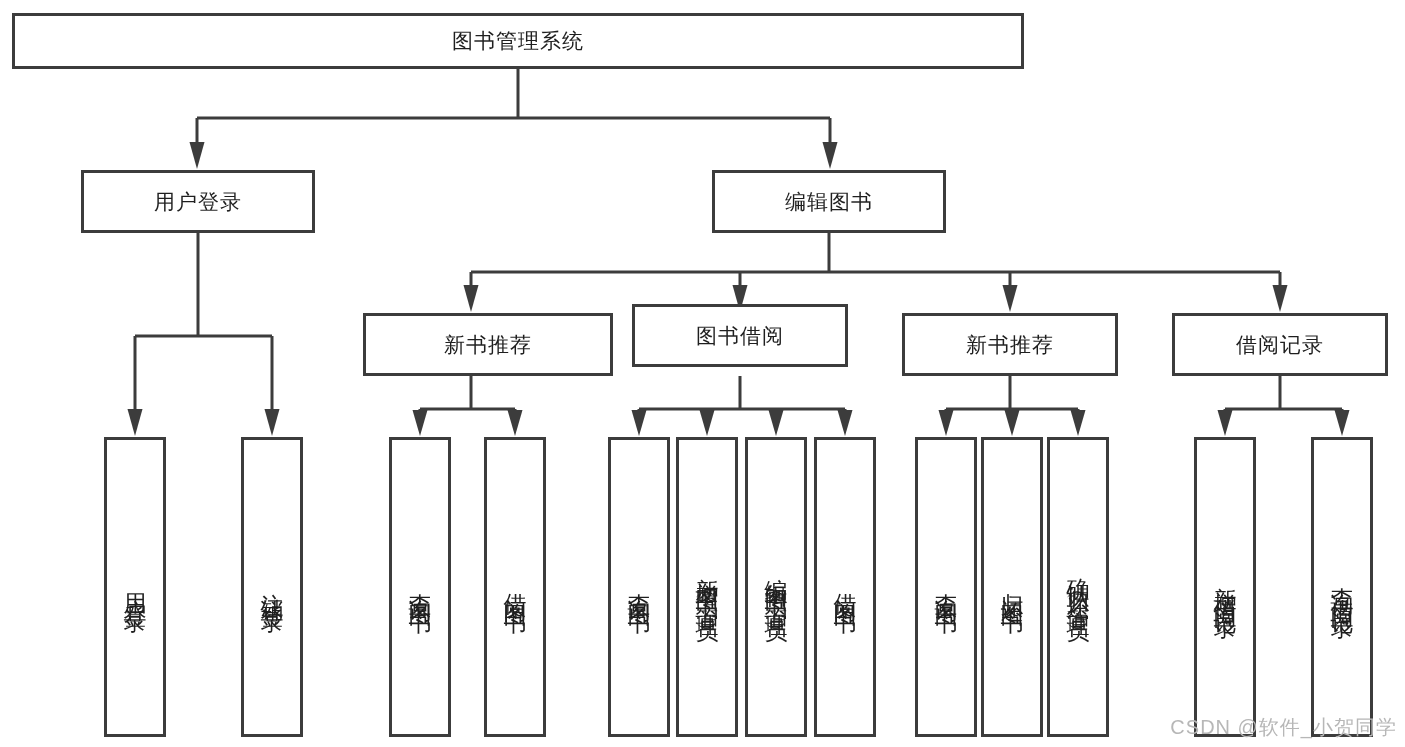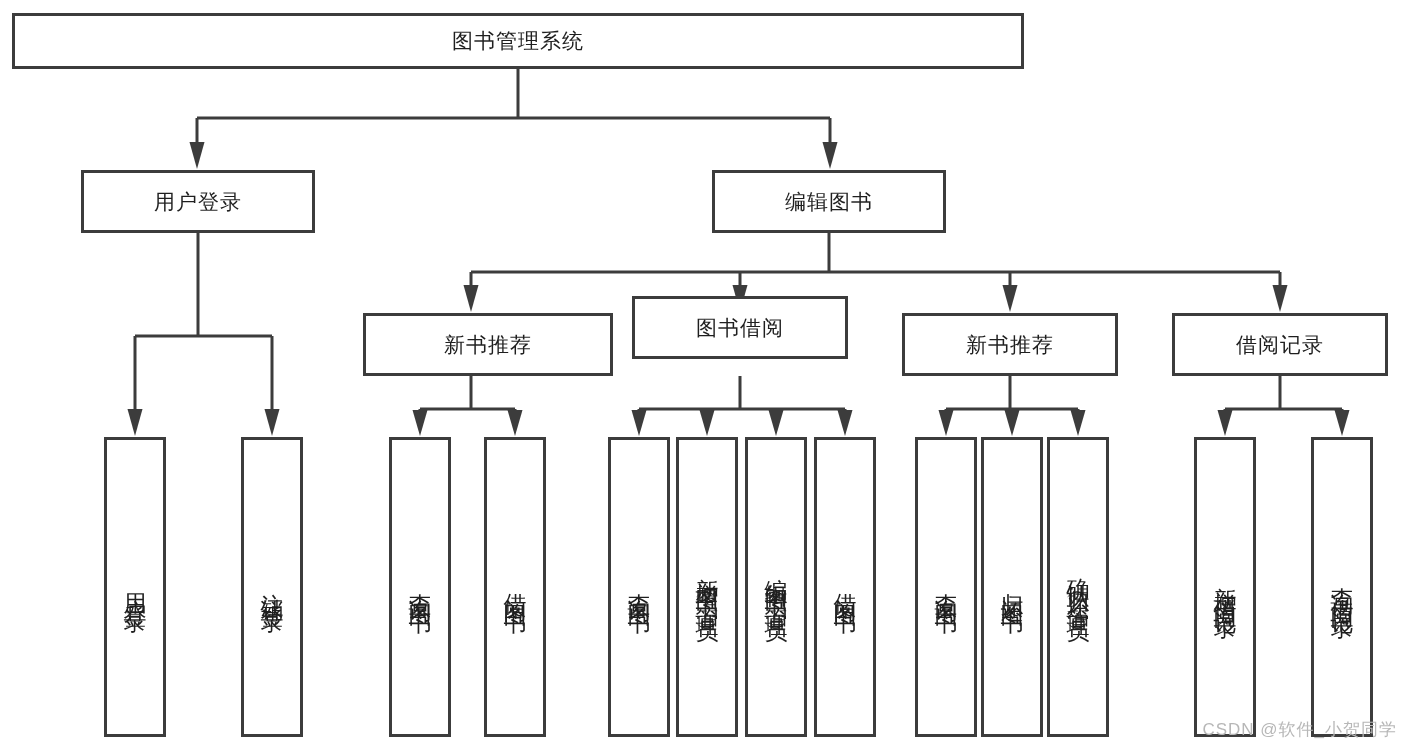--- a/index.html
+++ b/index.html
@@ -27,21 +27,21 @@
   .root-box{left:12px;top:13px;width:1012px;height:56px;}
   .h63{height:63px;}
   .leaf{top:437px;width:62px;height:300px;}
   .leaf .vtext{
     writing-mode:vertical-lr;text-orientation:mixed;
     font-size:23px;letter-spacing:6px;line-height:1;
     display:block;max-height:284px;
   }
   .watermark{
     position:absolute;z-index:3;right:8px;bottom:6px;
-    color:var(--watermark);font-size:17px;letter-spacing:1px;
+    color:var(--watermark);font-size:20px;letter-spacing:1px;
     white-space:nowrap;
   }
 </style>
 </head>
 <body>
 
 <div id="diagram">
 
   <svg id="wires" width="1405" height="747" viewBox="0 0 1405 747">
 
@@ -88,21 +88,21 @@
   <div class="box h63" style="left:81px;top:170px;width:234px;">
     <span>用户登录</span>
   </div>
   <div class="box h63" style="left:712px;top:170px;width:234px;">
     <span>编辑图书</span>
   </div>
 
   <div class="box h63" style="left:363px;top:313px;width:250px;">
     <span>新书推荐</span>
   </div>
-  <div class="box h63" style="left:632px;top:296px;width:216px;">
+  <div class="box h63" style="left:632px;top:304px;width:216px;">
     <span>图书借阅</span>
   </div>
   <div class="box h63" style="left:902px;top:313px;width:216px;">
     <span>新书推荐</span>
   </div>
   <div class="box h63" style="left:1172px;top:313px;width:216px;">
     <span>借阅记录</span>
   </div>
 
   <div class="box leaf" style="left:104px;">

